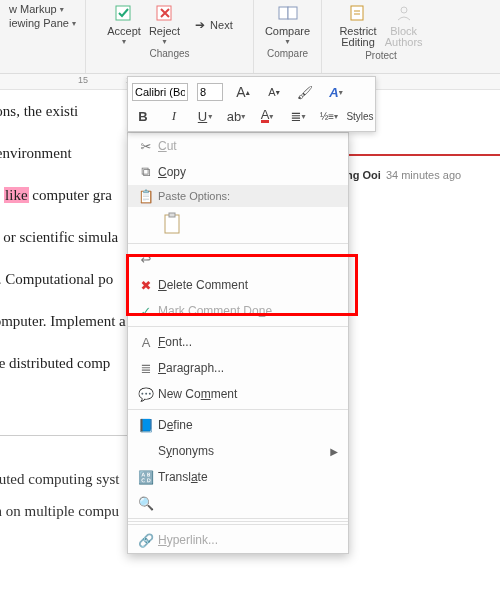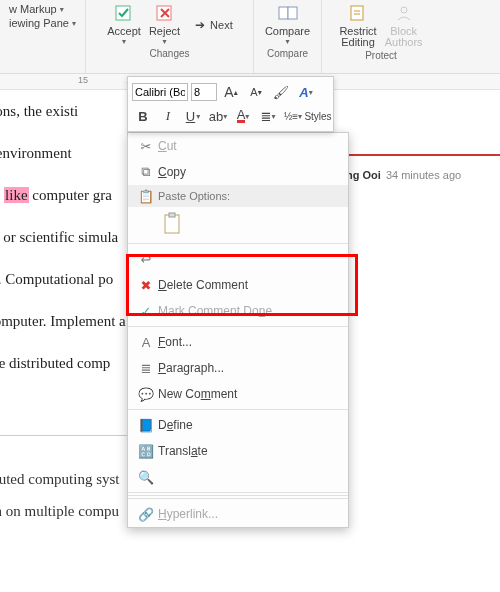--- a/index.html
+++ b/index.html
@@ -17,21 +17,21 @@
   .ruler{height:16px;background:#f7f7f7;border-bottom:1px solid #e3e3e3;display:flex;align-items:center;font-size:9px;color:#888;position:relative;overflow:hidden}
   .ruler .tick{position:absolute;top:0;bottom:3px;display:flex;align-items:center}
   .doc{background:#fff;position:relative;height:430px}
   .doc p{margin:0;padding:6px 0 6px 0;color:#222;white-space:nowrap;line-height:2.0}
   .hl{background:#ff9dbf;padding:0 1px}
   .crop{position:absolute;left:-13px;width:280px;height:430px;overflow:hidden;font-family:"Times New Roman",serif;font-size:15px}
   .commentpane{position:absolute;right:0;top:1px;width:230px;border-top:2px solid #c33;border-left:1px solid #eee;height:40px;display:flex;align-items:center;font-size:11px;gap:5px;padding:4px 5px}
   .avatar{width:18px;height:18px;background:#b99;border-radius:2px}
   .lower{position:absolute;left:-13px;top:435px;width:280px;font-family:"Times New Roman",serif;font-size:15px;border-top:1px solid #ccc;padding-top:20px}
   .minitb{position:absolute;left:127px;top:76px;background:#fdfdfd;border:1px solid #ccc;box-shadow:0 2px 6px rgba(0,0,0,.18);padding:3px 4px;font-size:11px;z-index:5}
-  .minitb .row{display:flex;align-items:center;gap:3px;height:24px}
+  .minitb .row{display:flex;align-items:center;gap:9px;height:24px}
   .minitb input{width:56px;height:18px;font-size:11px;border:1px solid #bbb;padding:0 2px}
   .minitb .sq{width:22px;height:20px;display:flex;align-items:center;justify-content:center;border:1px solid transparent;cursor:pointer;font-size:13px;color:#444}
   .ctxmenu{position:absolute;left:127px;top:132px;width:222px;background:#fdfdfd;border:1px solid #ccc;box-shadow:0 3px 10px rgba(0,0,0,.25);z-index:4}
   .ctxmenu .item{display:flex;align-items:center;height:26px;padding:0 10px 0 6px;font-size:12px;color:#444;cursor:default}
   .ctxmenu .item.disabled{color:#aaa}
   .ctxmenu .item.label{background:#eee;color:#777;font-size:11px;height:22px}
   .ctxmenu .item .ico{width:24px;display:flex;justify-content:center;color:#777;font-size:13px}
   .ctxmenu .sep{height:1px;background:#e0e0e0;margin:2px 0}
   .chev{margin-left:auto;color:#666;font-size:10px}
   .u{text-decoration:underline}
@@ -242,20 +242,25 @@
   <div class="item">
       <span class="ico">💬</span>
       <span>New Co<span class="u">m</span>ment</span>
     </div>
   <div class="sep"></div>
   <div class="item">
       <span class="ico">📘</span>
       <span>D<span class="u">e</span>fine</span>
     </div>
   <div class="item">
+      <span class="ico"></span>
+      <span>S<span class="u">y</span>nonyms</span>
+      <span class="chev">▶</span>
+    </div>
+  <div class="item">
       <span class="ico">🔠</span>
       <span>Transl<span class="u">a</span>te</span>
     </div>
   <div class="item">
       <span class="ico">🔍</span>
     </div>
   <div class="sep"></div>
   <div class="sep"></div>
   <div class="sep"></div>
   <div class="item disabled">

